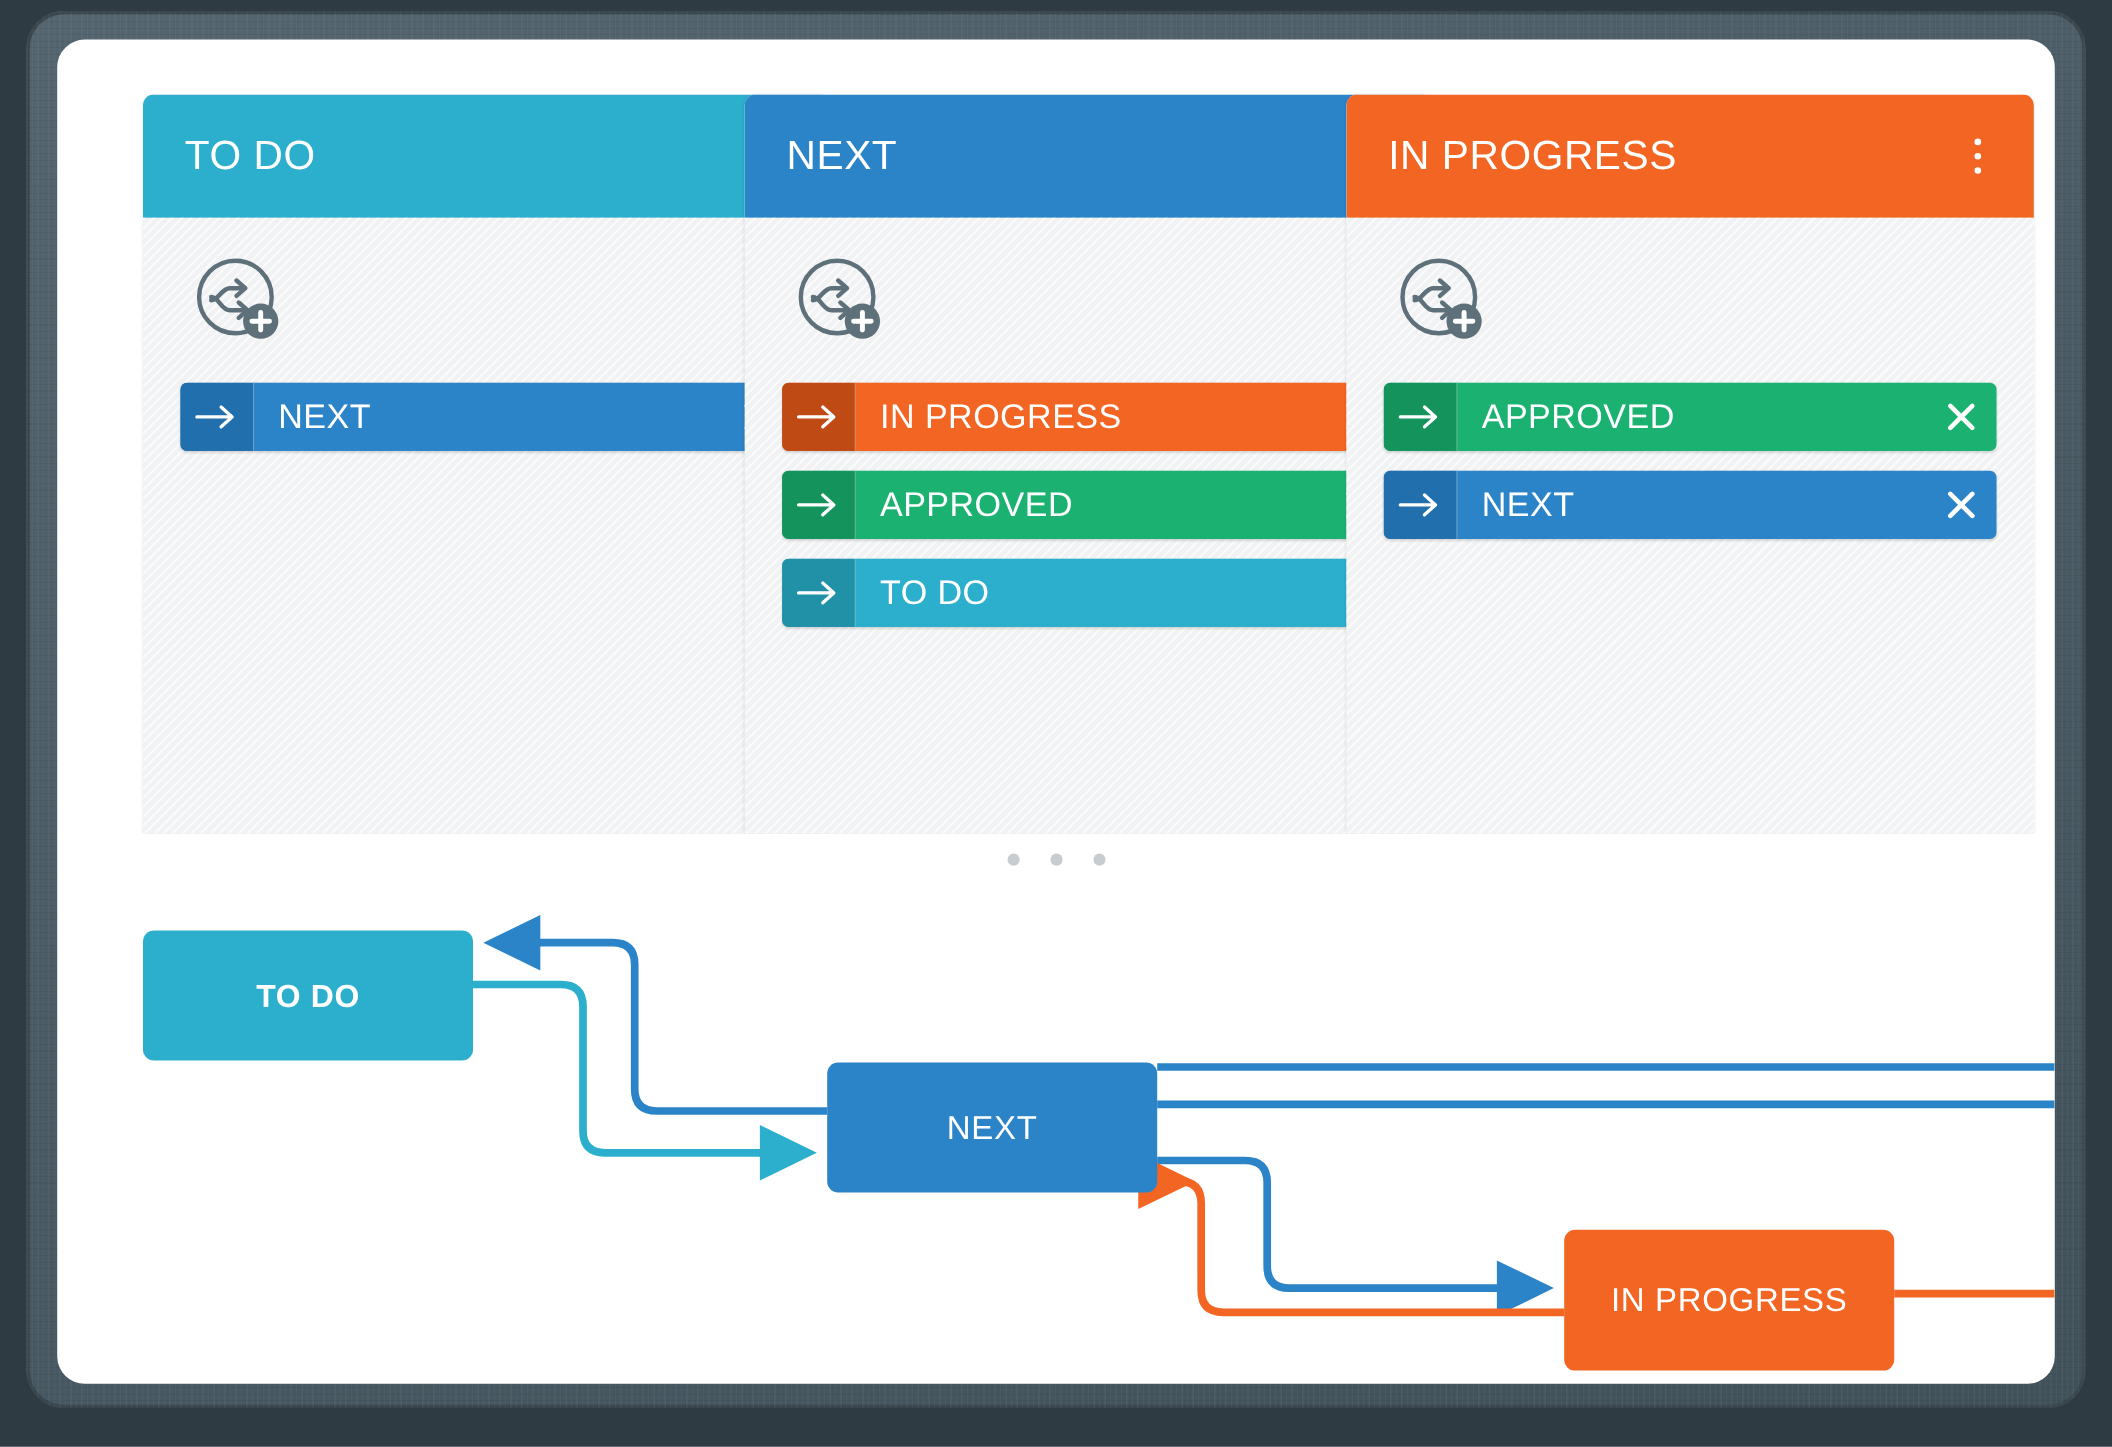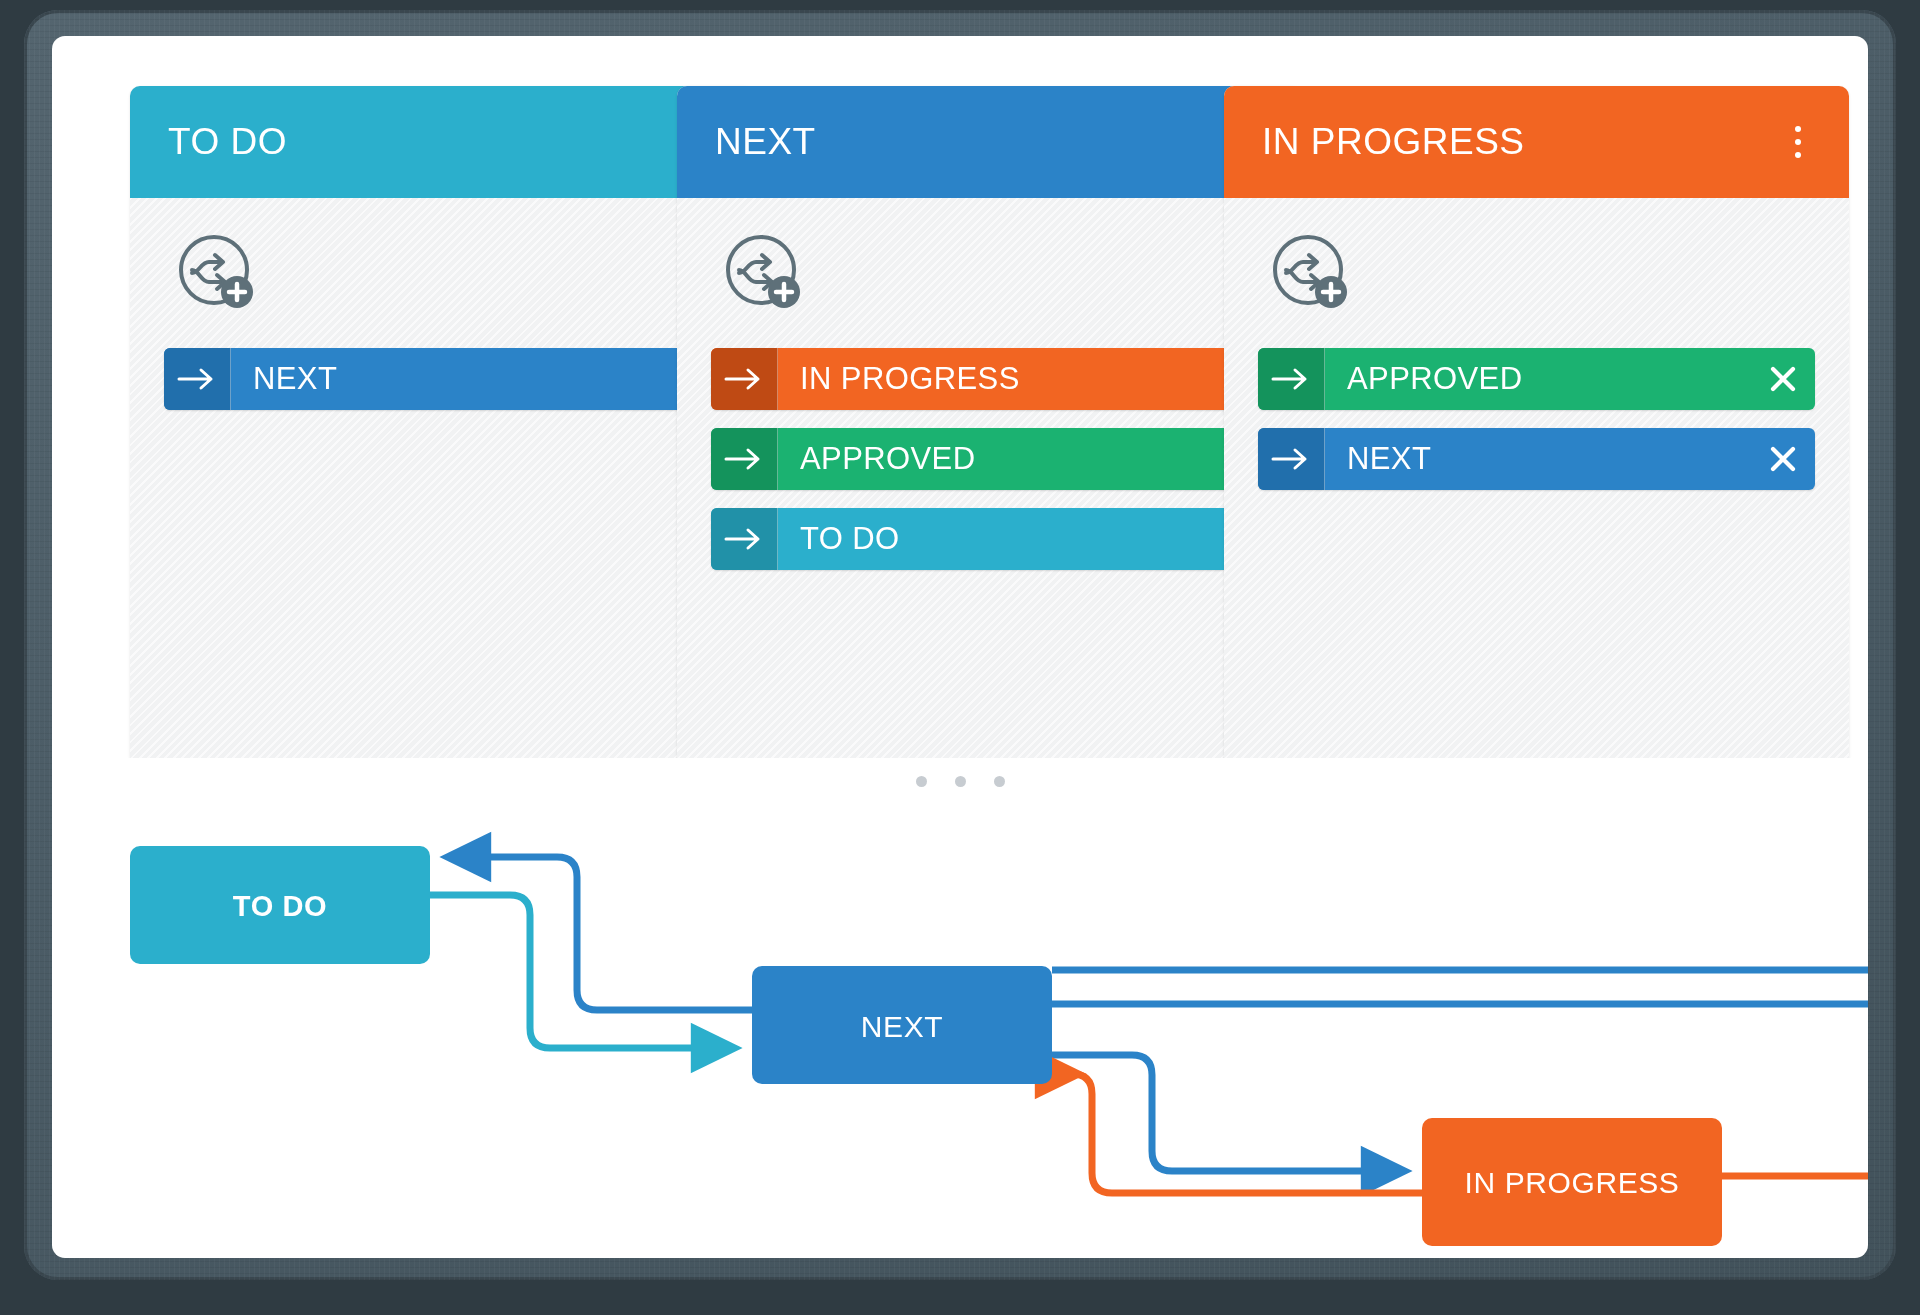--- a/index.html
+++ b/index.html
@@ -36,21 +36,21 @@
       repeating-linear-gradient(0deg, rgba(0,0,0,.05) 0 1px, transparent 1px 6px);
     pointer-events: none;
   }
   #screen {
     position: absolute;
     left: 28px;
     top: 26px;
     width: 1816px;
     height: 1222px;
     background: #ffffff;
-    border-radius: 13px;
+    border-radius: 25px;
     overflow: hidden;
   }
 
   
   #board {
     position: absolute;
     left: 0;
     top: 0;
     width: 1816px;
     height: 722px;

